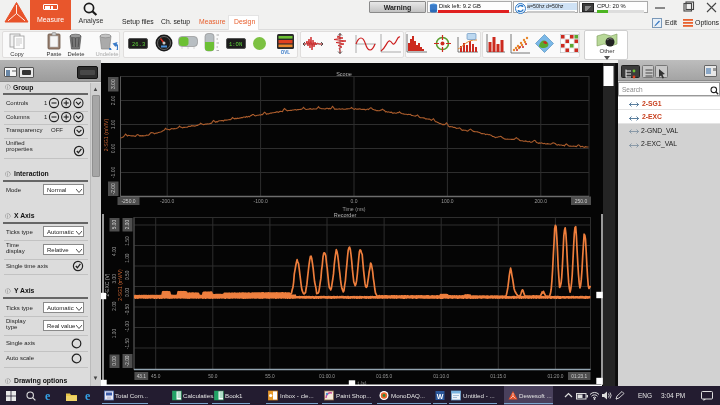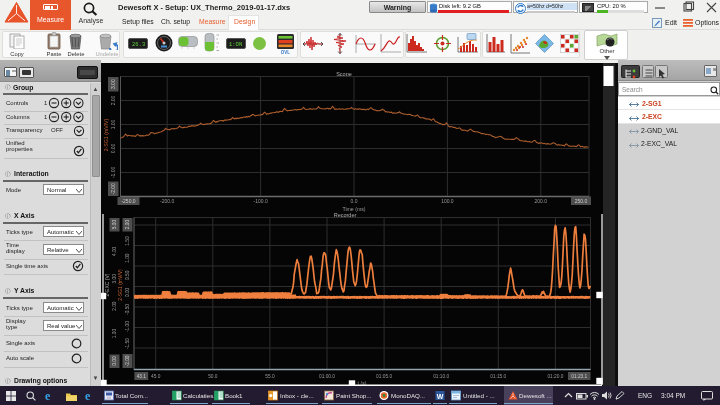--- a/index.html
+++ b/index.html
@@ -25,21 +25,20 @@
     </div>
     <div class="abs" style="left:0;top:16px;width:41px;text-align:center;font-size:7px;color:#fff;">Measure</div>
   </div>
 
   <svg class="abs" style="left:82px;top:2px" width="17" height="14" viewBox="0 0 17 14">
     <circle cx="7" cy="6" r="4.6" fill="none" stroke="#1a1a1a" stroke-width="1.7"></circle>
     <line x1="10.4" y1="9.2" x2="14.4" y2="13" stroke="#1a1a1a" stroke-width="2.2"></line>
   </svg>
   <div class="abs" style="left:74px;top:17px;width:34px;text-align:center;font-size:7px;color:#333;">Analyse</div>
 
-  <div class="abs" style="left:118px;top:2.5px;font-size:7.5px;font-weight:bold;color:#1a1a1a;">Dewesoft X - Setup: UX_Thermo_2019-01-17.dxs</div>
 
   <div class="abs" style="left:228px;top:15px;width:31px;height:15px;background:#fff;border:1px solid #e4e4e4;border-bottom:none;"></div>
   <div class="abs" style="left:122px;top:18px;font-size:6.8px;color:#222;">Setup files</div>
   <div class="abs" style="left:161px;top:18px;font-size:6.8px;color:#222;">Ch. setup</div>
   <div class="abs" style="left:199px;top:18px;font-size:6.8px;color:#e8602f;">Measure</div>
   <div class="abs" style="left:234px;top:18px;font-size:6.8px;color:#e8602f;">Design</div>
 
   <div class="abs" style="left:369px;top:1px;width:57px;height:12px;background:linear-gradient(#e8e8e8,#c2c2c2);border:1px solid #8a8a8a;border-radius:1px;text-align:center;font-size:7px;font-weight:bold;color:#222;line-height:11px;">Warning</div>
 
   <div class="abs" style="left:427px;top:1px;width:85px;height:12px;background:#fdfdfd;border:1px solid #aaa;">

